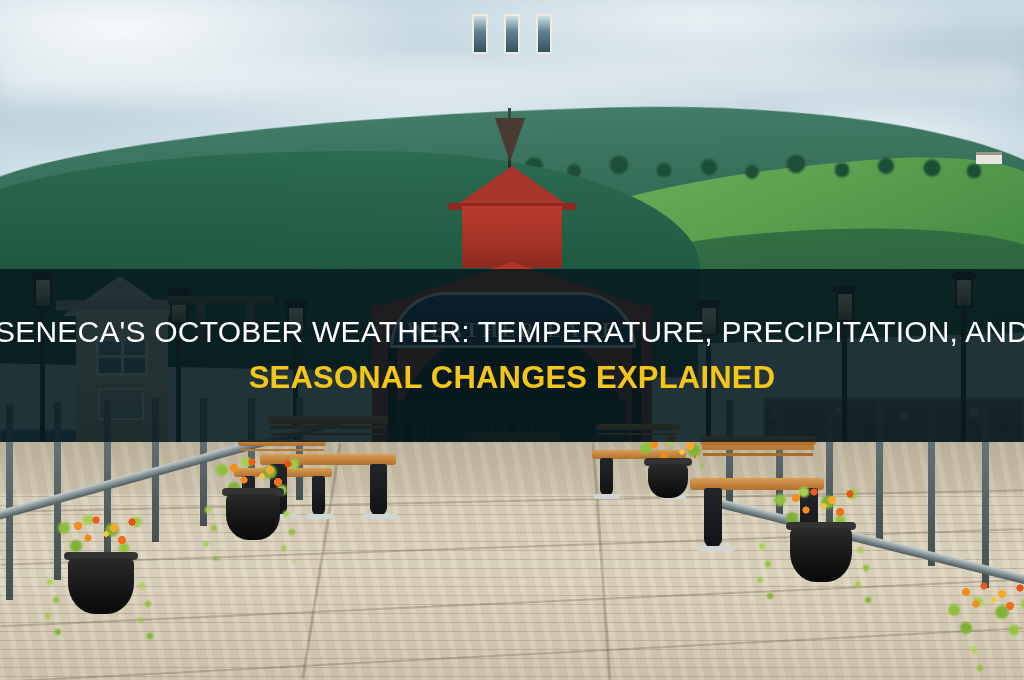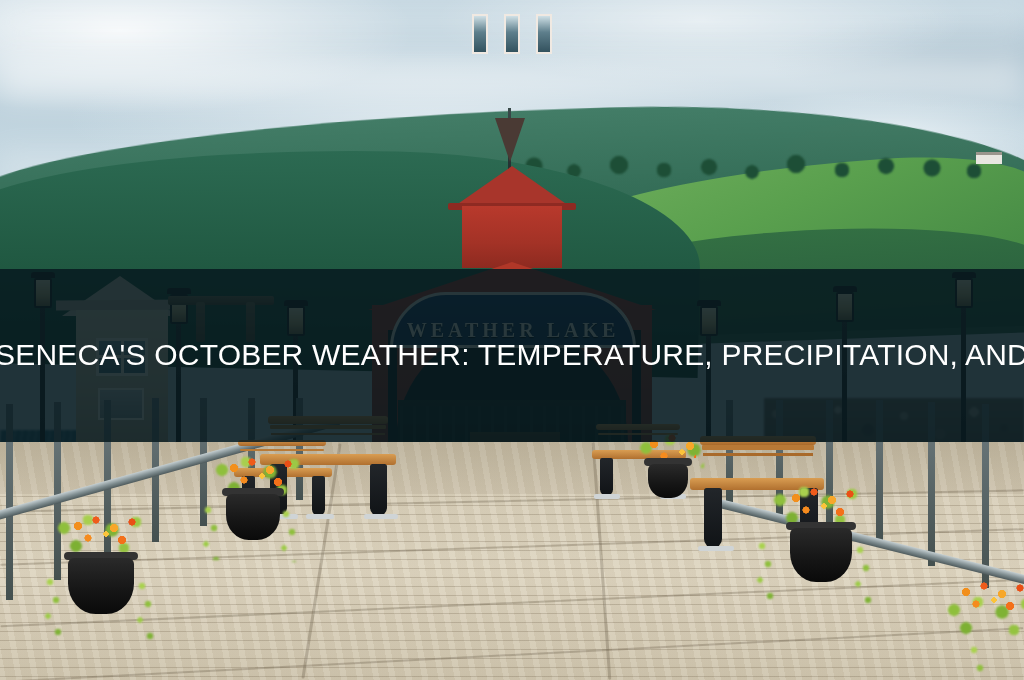--- a/index.html
+++ b/index.html
@@ -600,16 +600,17 @@
 
   <div class="planter" style="left:950px; top:590px;">
     <div class="foliage" style="left:-10px; top:0px;  width:110px; height:60px;"></div>
     <div class="blooms" style="left:0px;   top:-10px; width:92px; height:46px;"></div>
     <div class="trail" style="left:18px;  top:50px; width:28px; height:76px;"></div>
   </div>
 
   <div class="overlay-band"></div>
   <div class="title-block">
     <div class="title-line title-line-1">SENECA'S OCTOBER WEATHER: TEMPERATURE, PRECIPITATION, AND</div>
+    <div class="title-line title-line-2">SEASONAL CHANGES EXPLAINED</div>
   </div>
 
 
 </div>
 
 </body></html>

